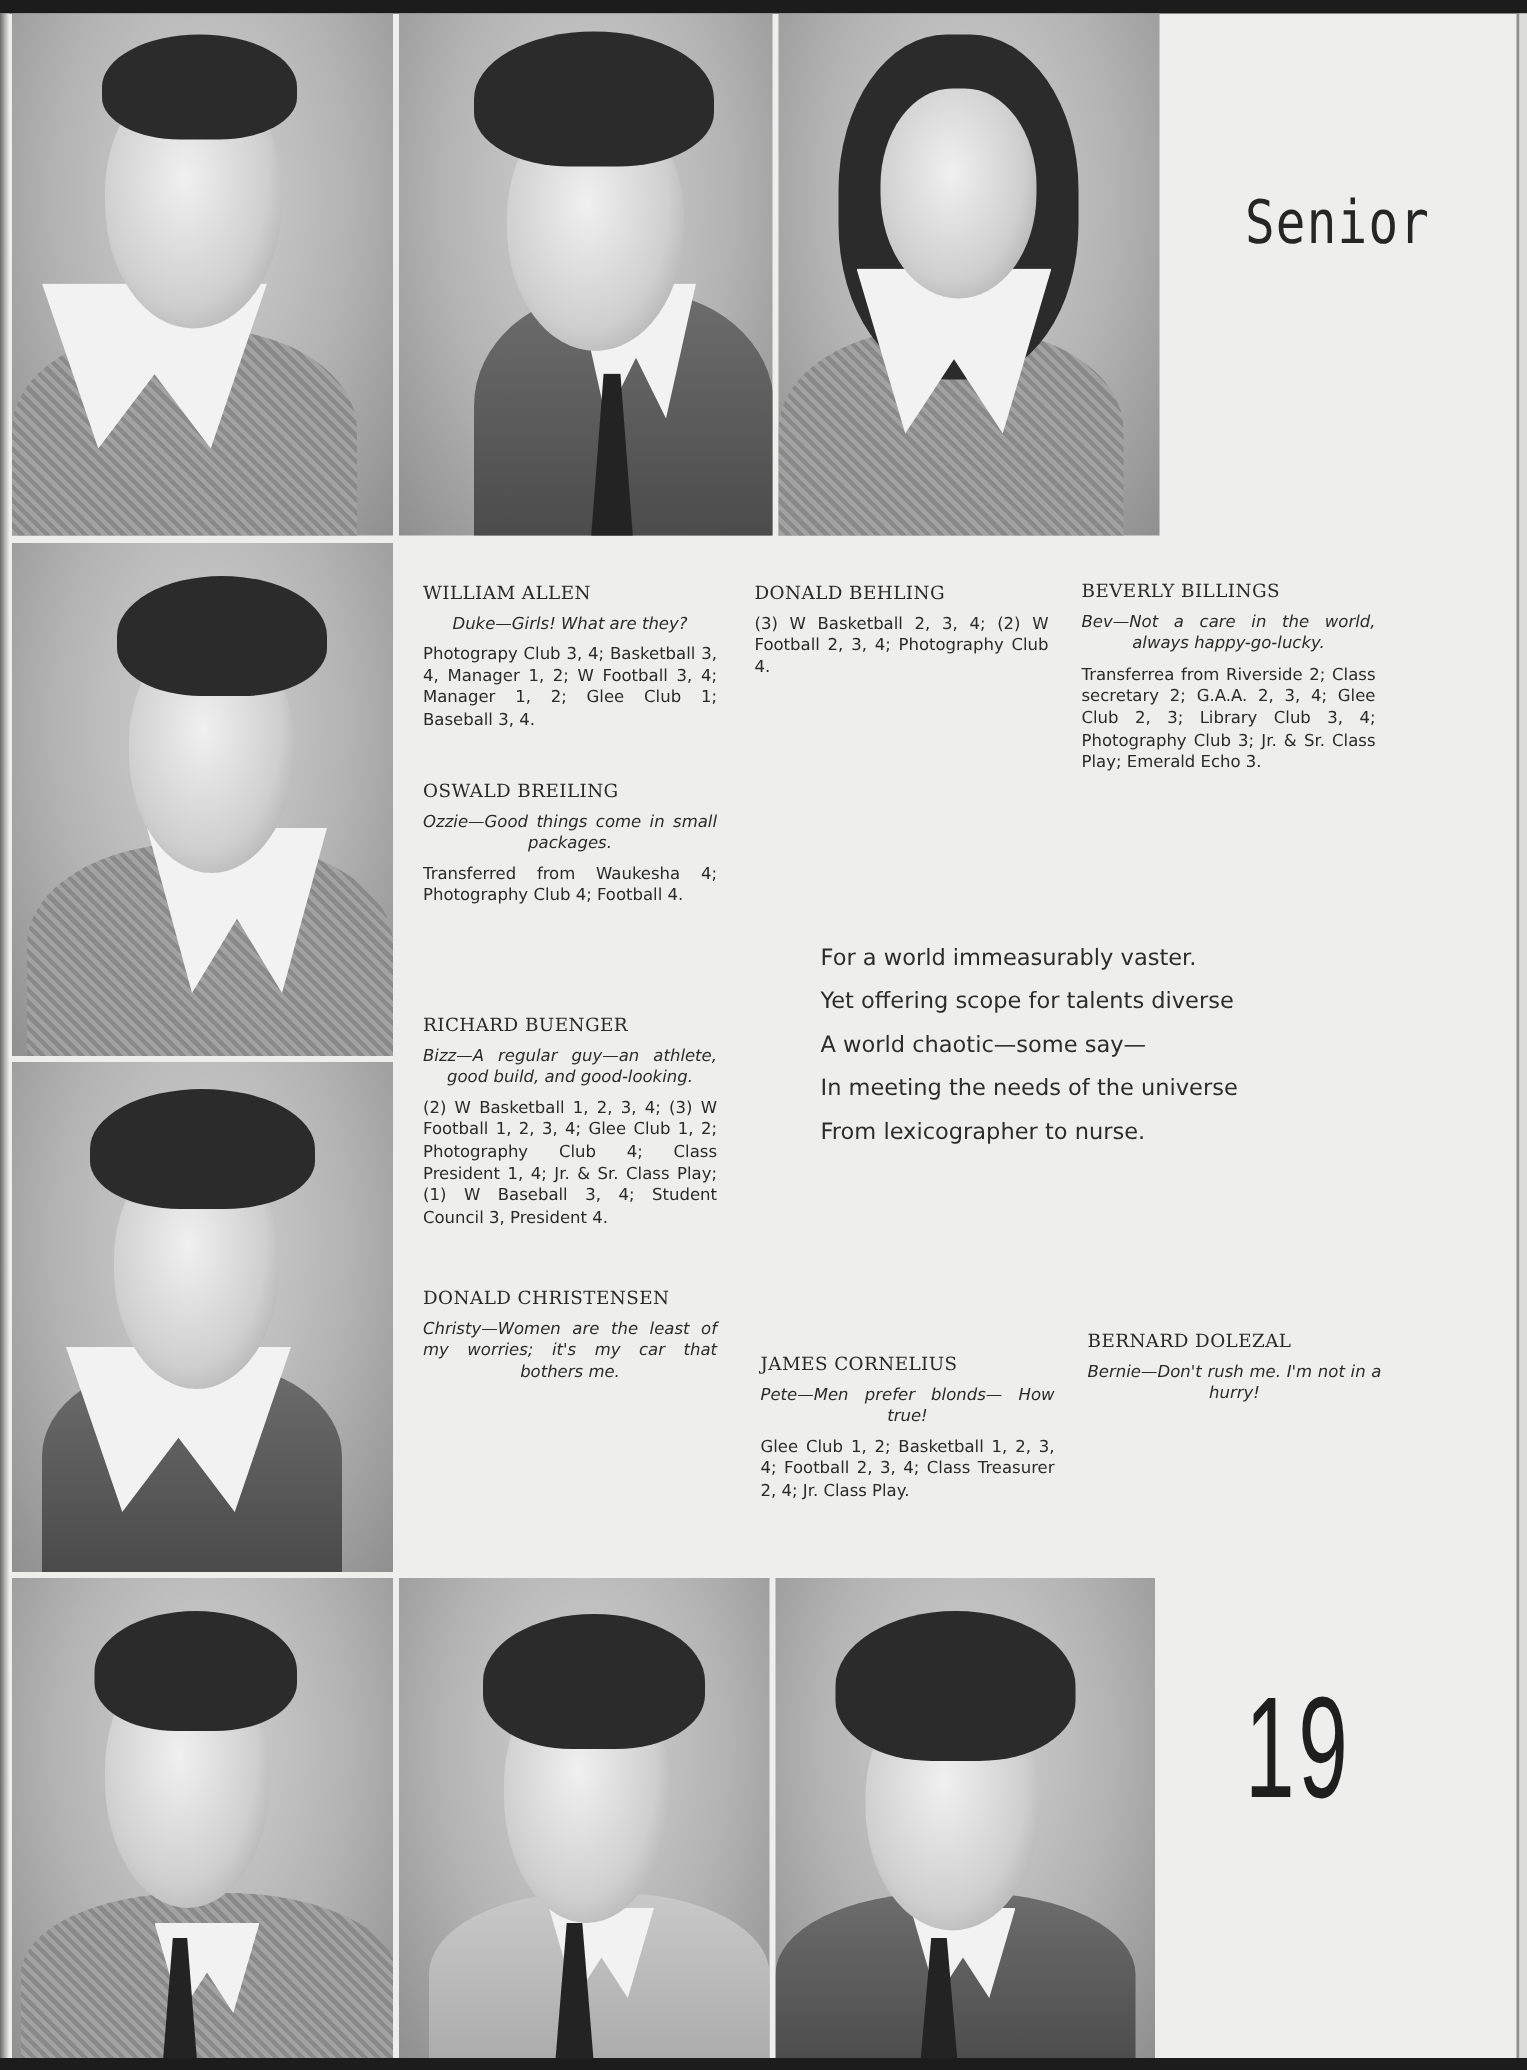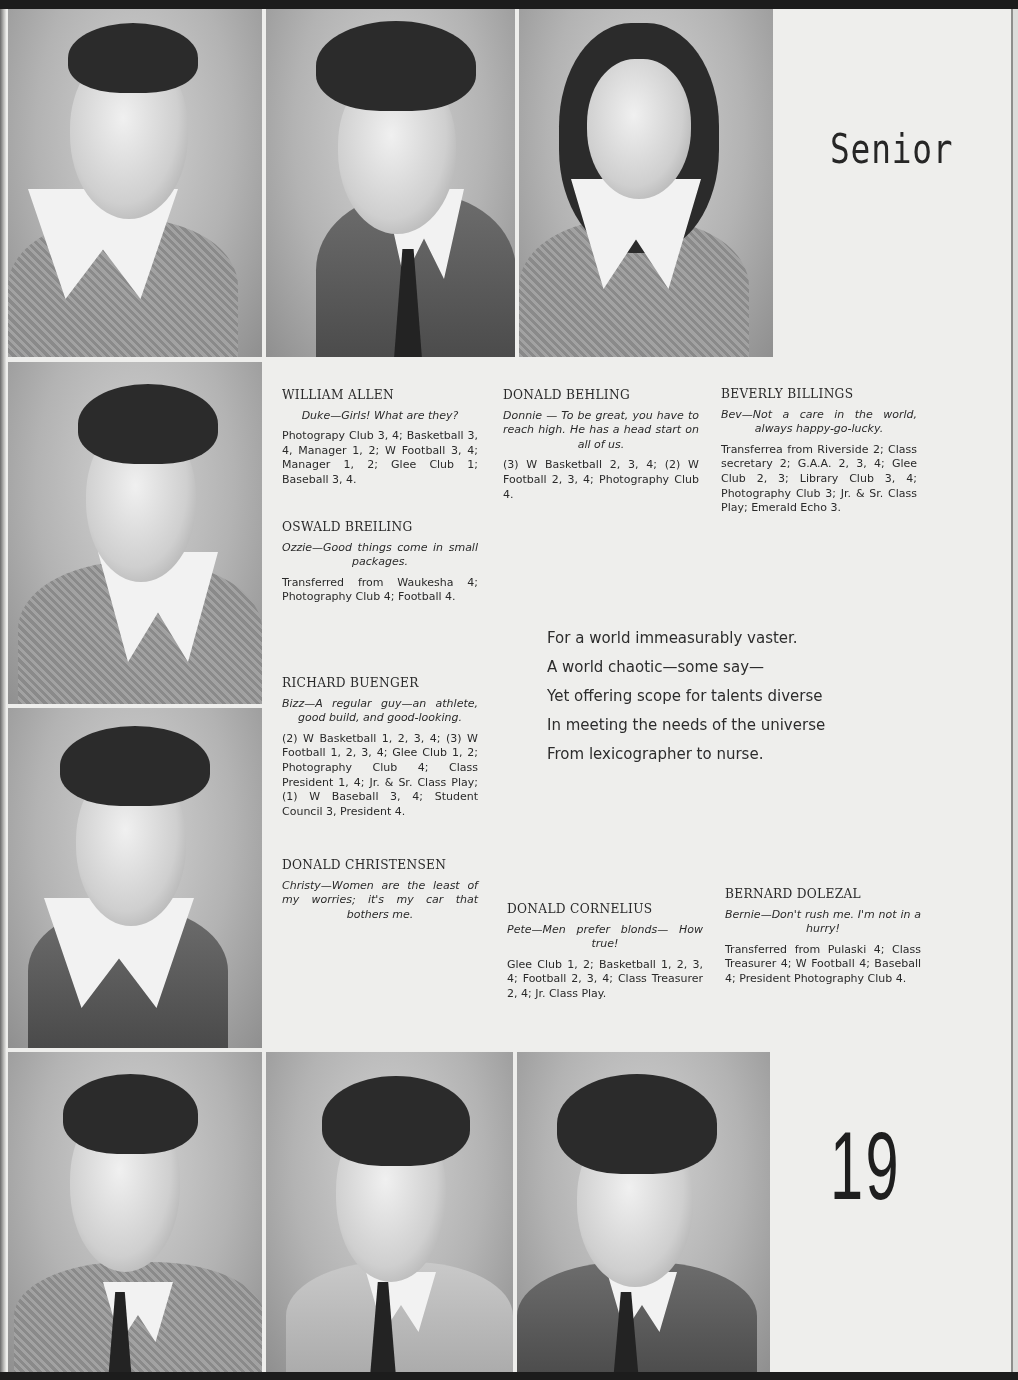--- a/index.html
+++ b/index.html
@@ -105,21 +105,20 @@
 <div class="senior-word">Senior</div>
 <div class="year-number">19</div>
 
 <div class="bio" style="left:282px;top:388px;">
   <div class="name">WILLIAM ALLEN</div>
   <div class="motto">Duke—Girls! What are they?</div>
   <div class="activities">Photograpy Club 3, 4; Basketball 3, 4, Manager 1, 2; W Football 3, 4; Manager 1, 2; Glee Club 1; Baseball 3, 4.</div>
 </div>
 <div class="bio" style="left:503px;top:388px;">
   <div class="name">DONALD BEHLING</div>
-  <div class="motto">Donnie — To be great, you have to reach high. He has a head start on all of us.</div>
   <div class="activities">(3) W Basketball 2, 3, 4; (2) W Football 2, 3, 4; Photography Club 4.</div>
 </div>
 <div class="bio" style="left:721px;top:387px;">
   <div class="name">BEVERLY BILLINGS</div>
   <div class="motto">Bev—Not a care in the world, always happy-go-lucky.</div>
   <div class="activities">Transferrea from Riverside 2; Class secretary 2; G.A.A. 2, 3, 4; Glee Club 2, 3; Library Club 3, 4; Photography Club 3; Jr. &amp; Sr. Class Play; Emerald Echo 3.</div>
 </div>
 <div class="bio" style="left:282px;top:520px;">
   <div class="name">OSWALD BREILING</div>
   <div class="motto">Ozzie—Good things come in small packages.</div>
@@ -128,29 +127,28 @@
 <div class="bio" style="left:282px;top:654px;margin-top:22px;">
   <div class="name">RICHARD BUENGER</div>
   <div class="motto">Bizz—A regular guy—an athlete, good build, and good-looking.</div>
   <div class="activities">(2) W Basketball 1, 2, 3, 4; (3) W Football 1, 2, 3, 4; Glee Club 1, 2; Photography Club 4; Class President 1, 4; Jr. &amp; Sr. Class Play; (1) W Baseball 3, 4; Student Council 3, President 4.</div>
 </div>
 <div class="bio" style="left:282px;top:858px;">
   <div class="name">DONALD CHRISTENSEN</div>
   <div class="motto">Christy—Women are the least of my worries; it's my car that bothers me.</div>
 </div>
 <div class="bio" style="left:507px;top:902px;">
-  <div class="name">DONALD CORNELIUS</div>
+  <div class="name">JAMES CORNELIUS</div>
   <div class="motto">Pete—Men prefer blonds— How true!</div>
   <div class="activities">Glee Club 1, 2; Basketball 1, 2, 3, 4; Football 2, 3, 4; Class Treasurer 2, 4; Jr. Class Play.</div>
 </div>
 <div class="bio" style="left:725px;top:887px;">
   <div class="name">BERNARD DOLEZAL</div>
   <div class="motto">Bernie—Don't rush me. I'm not in a hurry!</div>
-  <div class="activities">Transferred from Pulaski 4; Class Treasurer 4; W Football 4; Baseball 4; President Photography Club 4.</div>
 </div>
 
 <div class="poem">
   <div>For a world immeasurably vaster.</div>
+  <div>Yet offering scope for talents diverse</div>
   <div>A world chaotic—some say—</div>
-  <div>Yet offering scope for talents diverse</div>
   <div>In meeting the needs of the universe</div>
   <div>From lexicographer to nurse.</div>
 </div>
 
 </body></html>

